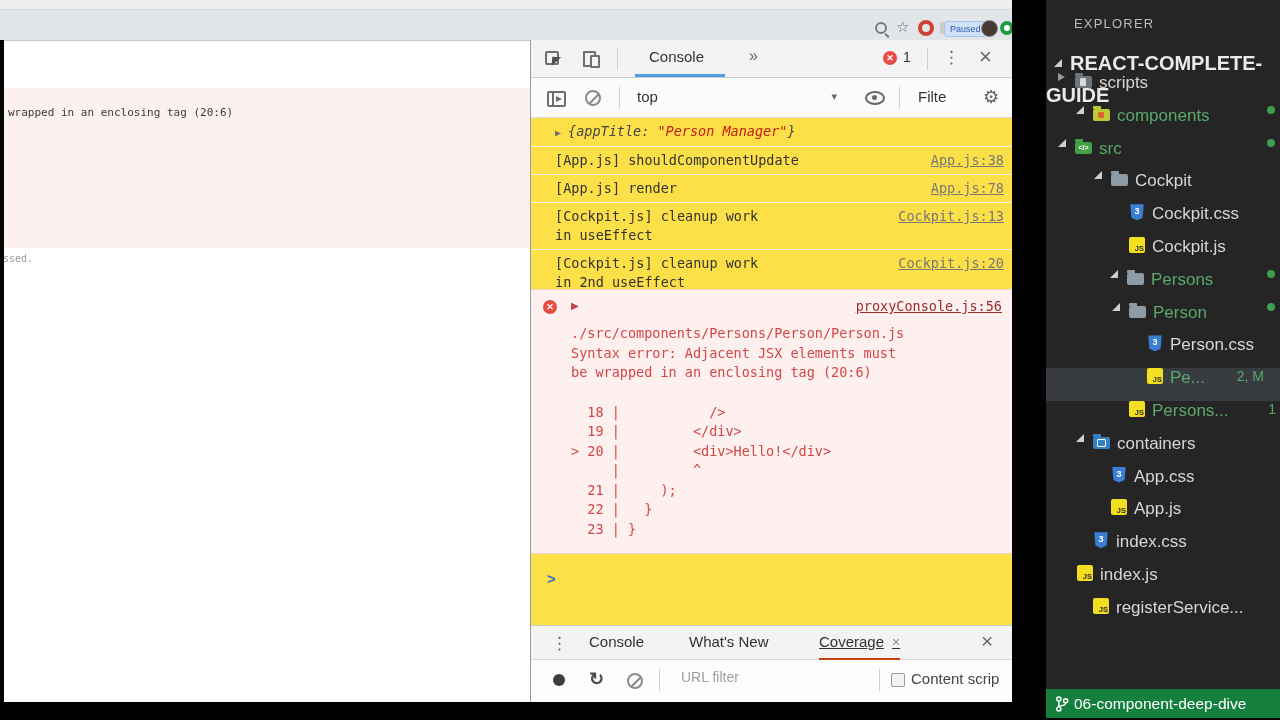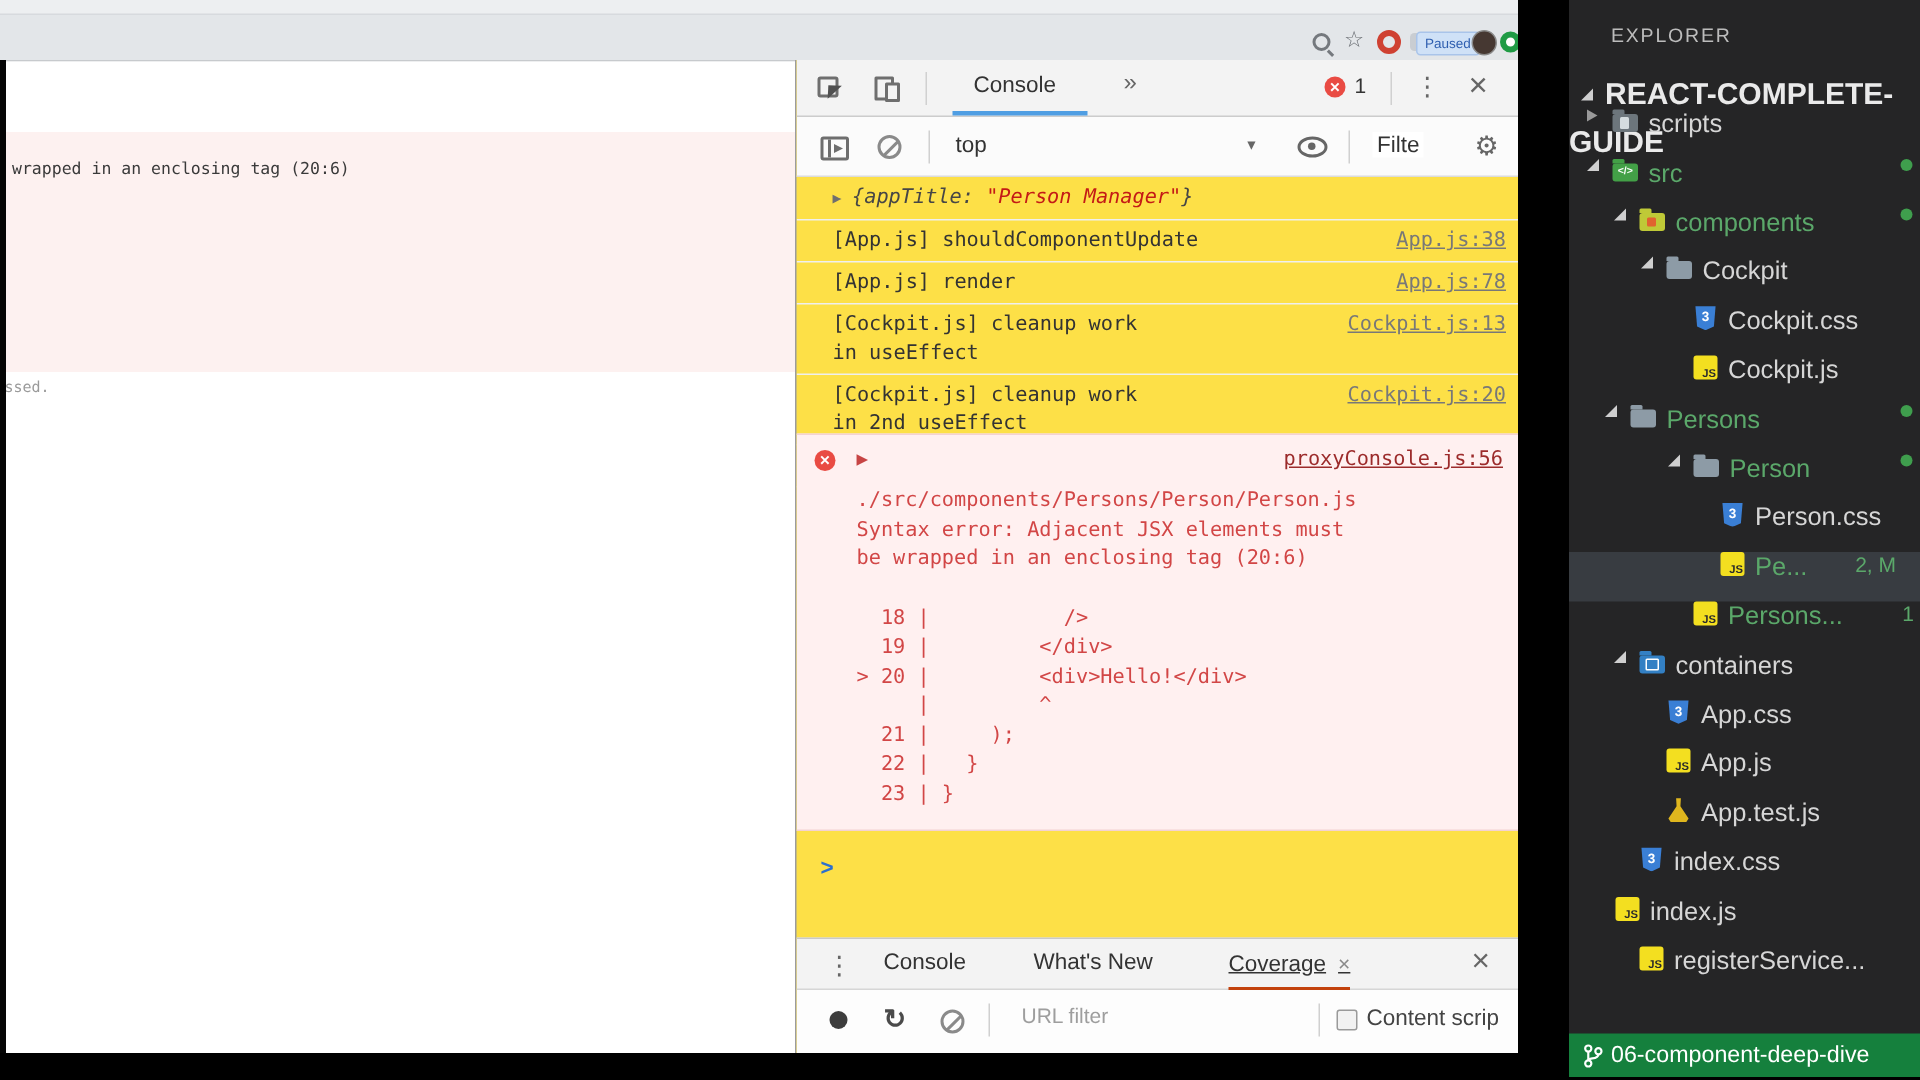--- a/index.html
+++ b/index.html
@@ -243,58 +243,58 @@
     <div id="vtree">
         <div class="trow" style="padding-left: 12px;">
           <span class="tw-slot">
             <span class="tw-col"></span>
           </span>
           <span class="fld f-scripts">
             <span class="gs"></span>
           </span>
           <span class="tlabel norm">scripts</span>
         </div>
+        <div class="trow" style="padding-left: 30px;">
+          <span class="tw-slot">
+            <span class="tw-exp"></span>
+          </span>
+          <span class="fld f-components">
+            <span class="gc"></span>
+          </span>
+          <span class="tlabel mod">components</span>
+          <span class="tdot"></span>
+        </div>
         <div class="trow" style="padding-left: 12px;">
           <span class="tw-slot">
             <span class="tw-exp"></span>
           </span>
           <span class="fld f-src">
             <span class="g">&lt;/&gt;</span>
           </span>
           <span class="tlabel mod">src</span>
           <span class="tdot"></span>
         </div>
-        <div class="trow" style="padding-left: 30px;">
-          <span class="tw-slot">
-            <span class="tw-exp"></span>
-          </span>
-          <span class="fld f-components">
-            <span class="gc"></span>
-          </span>
-          <span class="tlabel mod">components</span>
-          <span class="tdot"></span>
-        </div>
         <div class="trow" style="padding-left: 48px;">
           <span class="tw-slot">
             <span class="tw-exp"></span>
           </span>
           <span class="fld f-gray"></span>
           <span class="tlabel norm">Cockpit</span>
         </div>
         <div class="trow" style="padding-left: 66px;">
           <span class="tw-slot"></span>
           <span class="fi fi-css">3</span>
           <span class="tlabel norm">Cockpit.css</span>
         </div>
         <div class="trow" style="padding-left: 66px;">
           <span class="tw-slot"></span>
           <span class="fi fi-js"></span>
           <span class="tlabel norm">Cockpit.js</span>
         </div>
-        <div class="trow" style="padding-left: 24px;">
+        <div class="trow" style="padding-left: 64px;">
           <span class="tw-slot">
             <span class="tw-exp"></span>
           </span>
           <span class="fld f-gray"></span>
           <span class="tlabel mod">Persons</span>
           <span class="tdot"></span>
         </div>
         <div class="trow" style="padding-left: 66px;">
           <span class="tw-slot">
             <span class="tw-exp"></span>
@@ -331,25 +331,20 @@
         </div>
         <div class="trow" style="padding-left: 48px;">
           <span class="tw-slot"></span>
           <span class="fi fi-css">3</span>
           <span class="tlabel norm">App.css</span>
         </div>
         <div class="trow" style="padding-left: 48px;">
           <span class="tw-slot"></span>
           <span class="fi fi-js"></span>
           <span class="tlabel norm">App.js</span>
-        </div>
-        <div class="trow" style="padding-left: 48px;">
-          <span class="tw-slot"></span>
-          <span class="fi fi-test"></span>
-          <span class="tlabel norm">App.test.js</span>
         </div>
         <div class="trow" style="padding-left: 30px;">
           <span class="tw-slot"></span>
           <span class="fi fi-css">3</span>
           <span class="tlabel norm">index.css</span>
         </div>
         <div class="trow" style="padding-left: 14px;">
           <span class="tw-slot"></span>
           <span class="fi fi-js"></span>
           <span class="tlabel norm">index.js</span>

